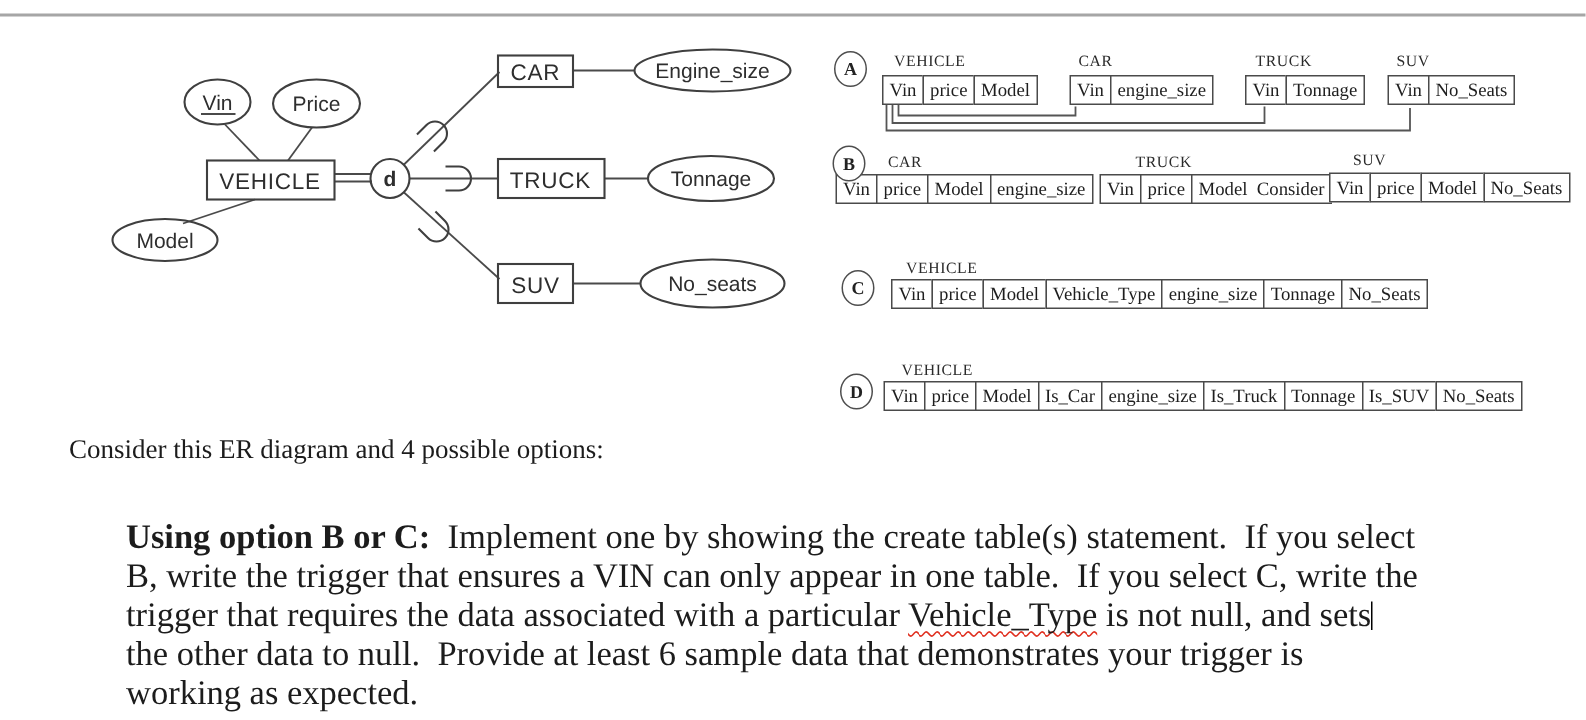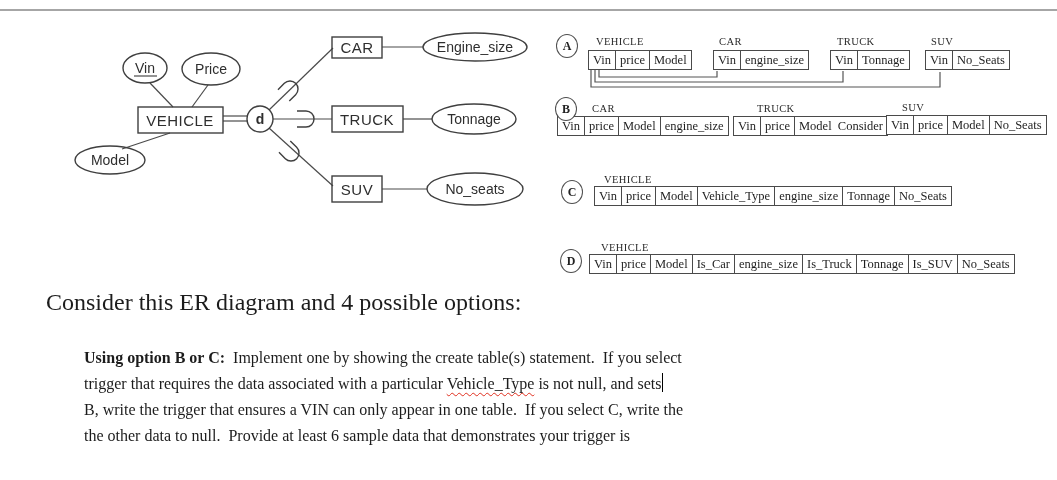--- a/index.html
+++ b/index.html
@@ -24,22 +24,22 @@
       display:flex;align-items:center;justify-content:center;
       font:bold 12px "Liberation Serif", serif;color:#222;background:#fff;z-index:3;}
   .tbl-label{position:absolute;font:10.5px "Liberation Serif", serif;color:#2a2a2a;
       letter-spacing:.4px;white-space:nowrap;z-index:3;}
   .opt-table{position:absolute;display:flex;z-index:2;}
   .opt-cell{border:1px solid #4a4a4a;background:#fff;padding:1px 4px;white-space:pre;
       font:12.5px "Liberation Serif", serif;color:#1e1e1e;line-height:16px;}
   .opt-cell + .opt-cell{margin-left:-1px;}
 
   
-  .intro-line{position:absolute;left:46px;top:289px;font-size:24px;white-space:pre;}
-  .question-block{position:absolute;left:84px;top:345px;width:930px;font-size:16px;line-height:26px;}
+  .intro-line{position:absolute;left:46px;top:289px;font-size:18px;white-space:pre;}
+  .question-block{position:absolute;left:84px;top:345px;width:930px;font-size:23px;line-height:26px;}
   .q-line{white-space:pre-wrap;}
   .bold-lead{font-weight:bold;}
   .misspelled{text-decoration:underline wavy #e03020 1px;text-underline-offset:3px;
       text-decoration-skip-ink:none;}
   .caret{display:inline-block;width:0;height:19px;border-right:1.6px solid #000;
       vertical-align:-3px;}
 </style>
 </head>
 <body>
 
@@ -168,16 +168,17 @@
   <span class="opt-cell">Is_Truck</span>
   <span class="opt-cell">Tonnage</span>
   <span class="opt-cell">Is_SUV</span>
   <span class="opt-cell">No_Seats</span>
 </div>
 
 <div class="intro-line">Consider this ER diagram and 4 possible options:</div>
 
 <div class="question-block">
   <div class="q-line"><span class="bold-lead">Using option B or C:</span><span>  Implement one by showing the create table(s) statement.  If you select</span></div>
+  <div class="q-line"><span>B, write the trigger that ensures a VIN can only appear in one table.  If you select C, write the</span></div>
   <div class="q-line"><span>trigger that requires the data associated with a particular </span><span class="misspelled">Vehicle_Type</span><span> is not null, and sets</span><span class="caret"></span></div>
-  <div class="q-line"><span>B, write the trigger that ensures a VIN can only appear in one table.  If you select C, write the</span></div>
   <div class="q-line"><span>the other data to null.  Provide at least 6 sample data that demonstrates your trigger is</span></div>
+  <div class="q-line"><span>working as expected.</span></div>
 </div>
 
 </body></html>

